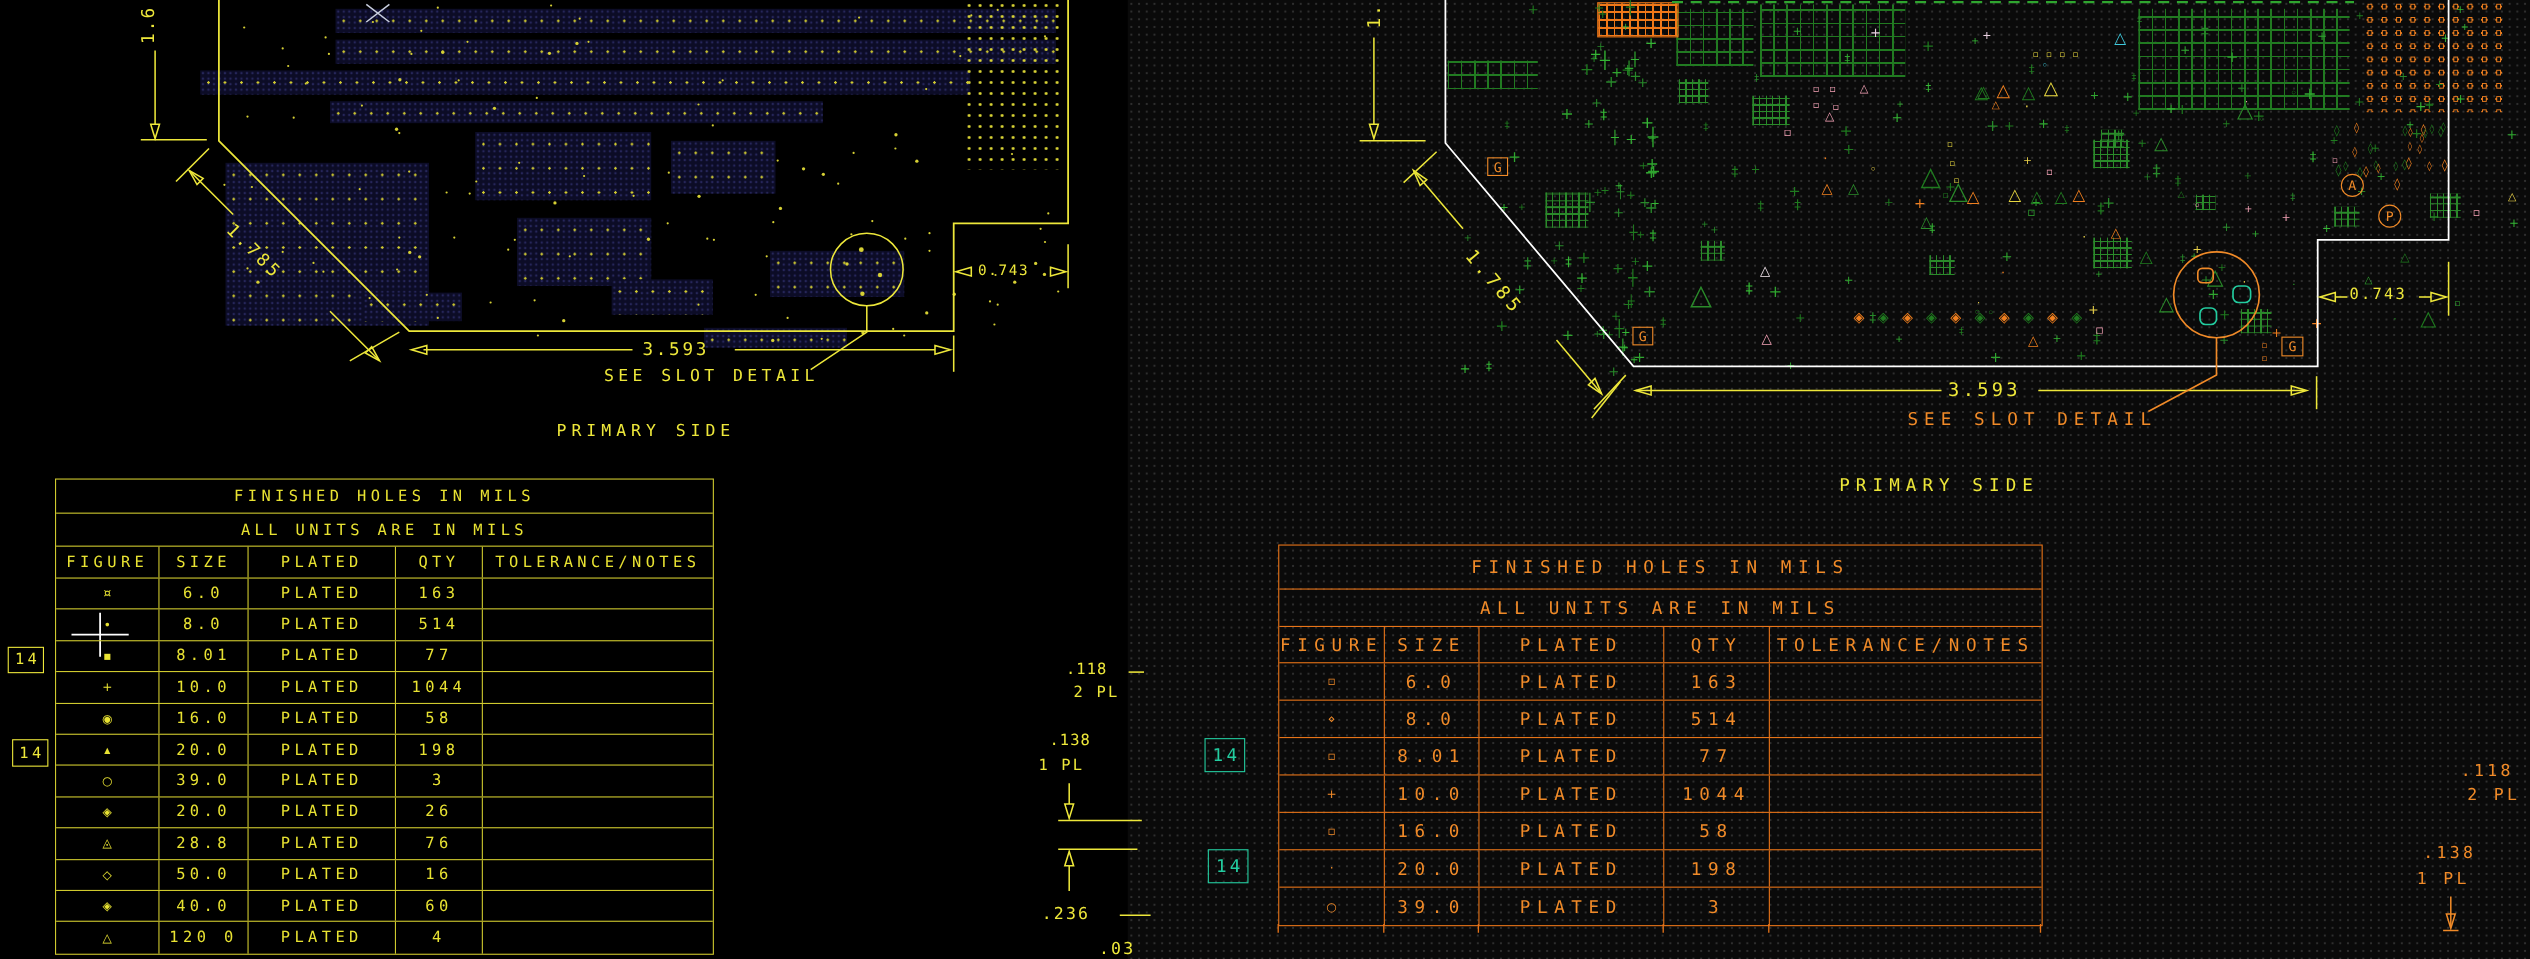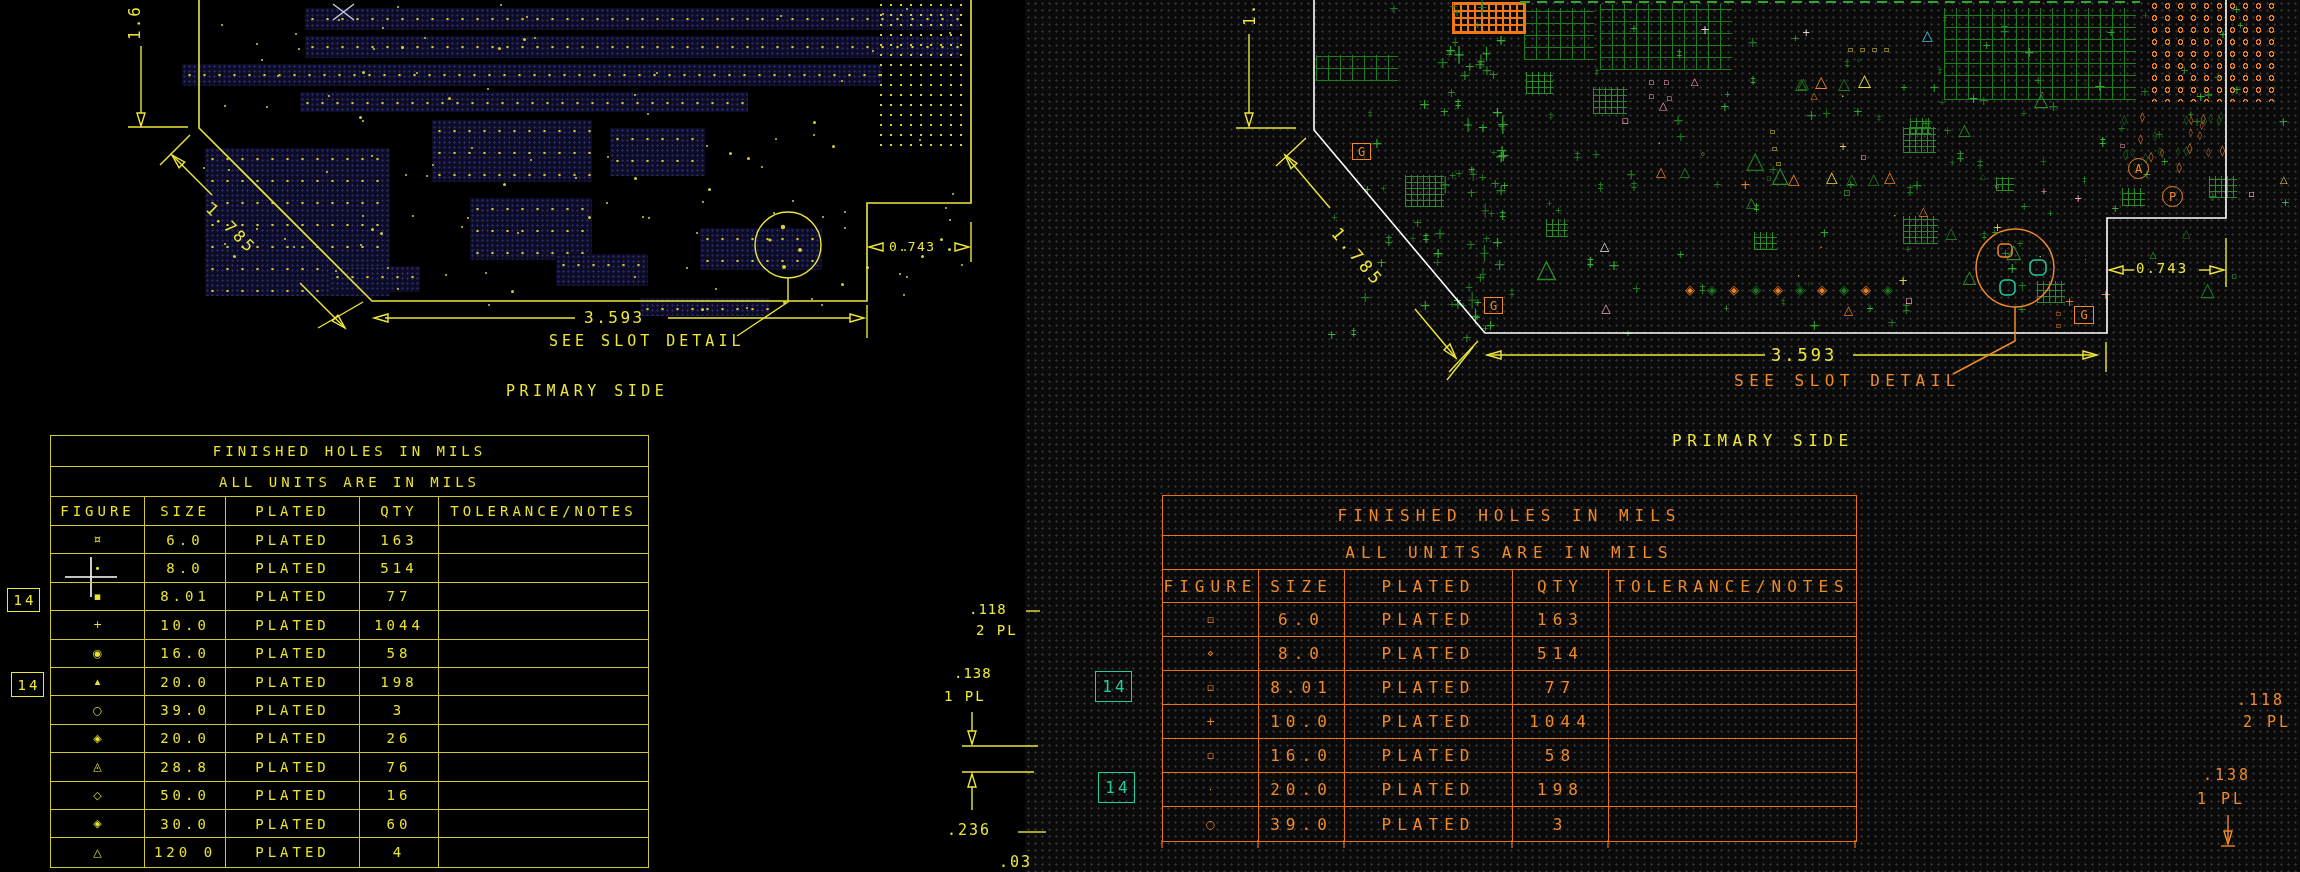--- a/index.html
+++ b/index.html
@@ -800,21 +800,21 @@
         </div>
         <div class="trow" style="height: 28.4px;">
           <span class="cell figcell" style="width: 94px;">◇</span>
           <span class="cell" style="width: 81px;">50.0</span>
           <span class="cell" style="width: 134px;">PLATED</span>
           <span class="cell" style="width: 79px;">16</span>
           <span class="cell" style="width: 209px;"></span>
         </div>
         <div class="trow" style="height: 28.4px;">
           <span class="cell figcell" style="width: 94px;">◈</span>
-          <span class="cell" style="width: 81px;">30.0</span>
+          <span class="cell" style="width: 81px;">40.0</span>
           <span class="cell" style="width: 134px;">PLATED</span>
           <span class="cell" style="width: 79px;">60</span>
           <span class="cell" style="width: 209px;"></span>
         </div>
         <div class="trow" style="height: 28.4px;">
           <span class="cell figcell" style="width: 94px;">△</span>
           <span class="cell" style="width: 81px;">120 0</span>
           <span class="cell" style="width: 134px;">PLATED</span>
           <span class="cell" style="width: 79px;">4</span>
           <span class="cell" style="width: 209px;"></span>

